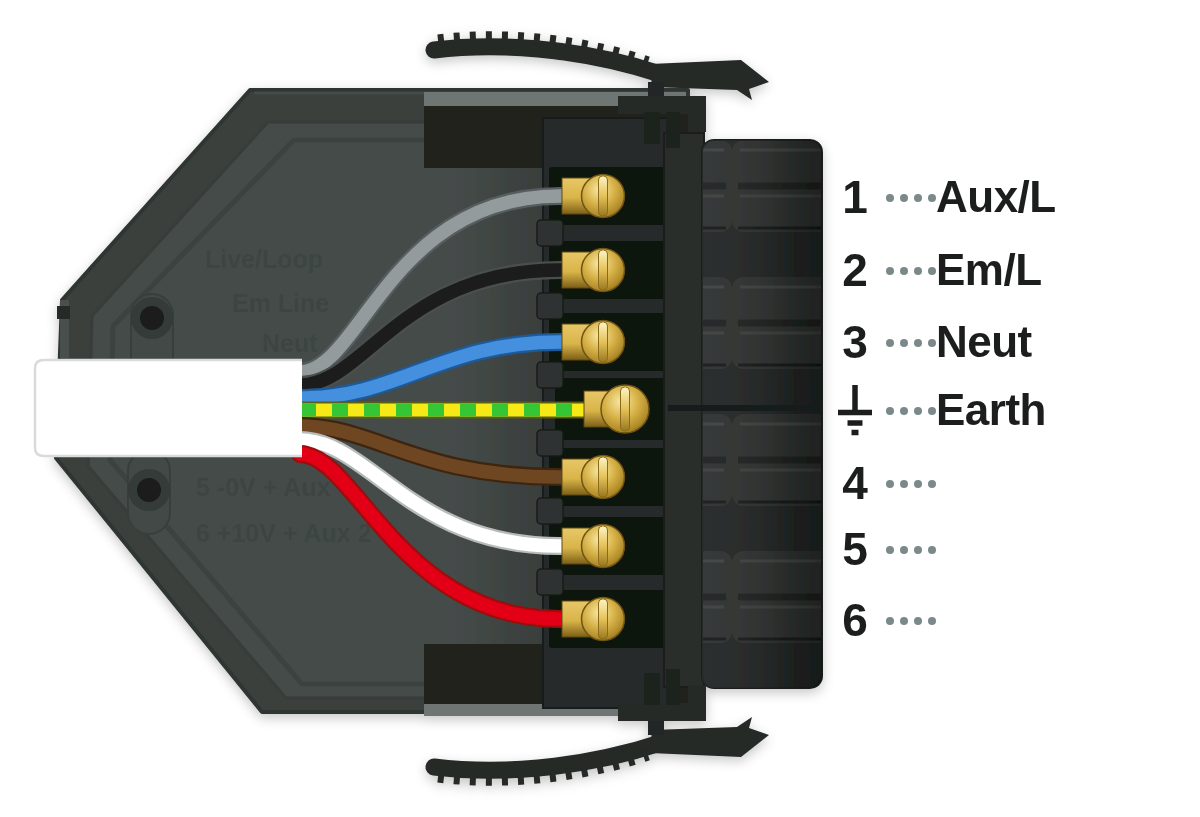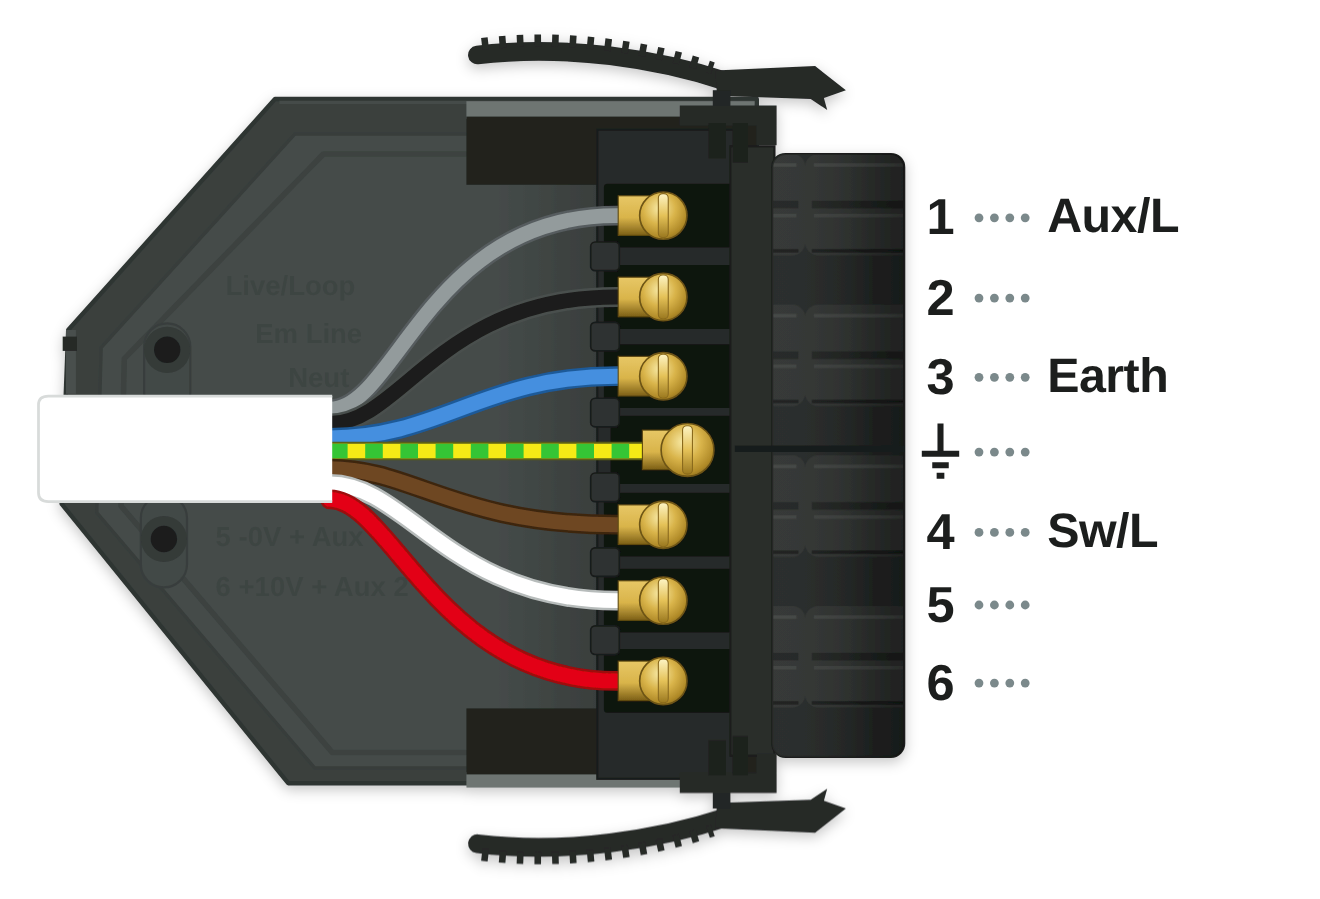--- a/index.html
+++ b/index.html
@@ -5,21 +5,21 @@
   html,body{margin:0;padding:0;background:var(--background,#fff);}
   .stage{position:relative;width:1200px;height:817px;background:var(--background,#fff);overflow:hidden;
          font-family:"Liberation Sans",sans-serif;}
   .stage svg.scene{position:absolute;left:0;top:0;}
   .labels{position:absolute;left:0;top:0;width:1200px;height:817px;pointer-events:none;}
   .pin-row{position:absolute;left:830px;height:58px;display:flex;align-items:center;
            color:var(--text-hex,#1c1e1d);font-weight:700;font-size:44px;}
   .pin-num{width:50px;display:flex;justify-content:center;align-items:center;font-size:46px;}
   .dots{display:flex;gap:6px;margin:2px 0 0 6px;}
   .dots i{width:8px;height:8px;border-radius:50%;background:var(--dot,#7b898b);display:block;}
-  .pin-label{margin-left:16px;letter-spacing:-0.5px;white-space:nowrap;}
+  .pin-label{letter-spacing:-0.5px;white-space:nowrap;}
   .earth-sym{display:block;}
 </style>
 </head>
 <body>
 
 <div class="stage">
 
   <svg class="scene" width="1200" height="817" viewBox="0 0 1200 817">
     <defs>
       <linearGradient id="plateG" x1="0" y1="0" x2="0" y2="1">
@@ -224,61 +224,62 @@
     </div>
 
     <div class="pin-row" style="top:241px">
       <span class="pin-num">2</span>
       <span class="dots">
           <i></i>
           <i></i>
           <i></i>
           <i></i>
         </span>
+      <span class="pin-label">Em/L</span>
     </div>
 
     <div class="pin-row" style="top:313px">
       <span class="pin-num">3</span>
       <span class="dots">
           <i></i>
           <i></i>
           <i></i>
           <i></i>
         </span>
-      <span class="pin-label">Earth</span>
+      <span class="pin-label">Neut</span>
     </div>
 
     <div class="pin-row" style="top:381px">
       <span class="pin-num">
         <svg class="earth-sym" width="36" height="52" viewBox="0 0 36 52" style="color:var(--text-hex,#1c1e1d)">
           <g stroke="currentColor" stroke-width="5.5" fill="none">
             <path d="M18 1 V26"></path>
             <path d="M1 28.5 H35"></path>
             <path d="M10.5 39 H25.5"></path>
             <path d="M14.5 48.5 H21.5"></path>
           </g>
         </svg>
       </span>
       <span class="dots">
           <i></i>
           <i></i>
           <i></i>
           <i></i>
         </span>
+      <span class="pin-label">Earth</span>
     </div>
 
     <div class="pin-row" style="top:454px">
       <span class="pin-num">4</span>
       <span class="dots">
           <i></i>
           <i></i>
           <i></i>
           <i></i>
         </span>
-      <span class="pin-label">Sw/L</span>
     </div>
 
     <div class="pin-row" style="top:520px">
       <span class="pin-num">5</span>
       <span class="dots">
           <i></i>
           <i></i>
           <i></i>
           <i></i>
         </span>

